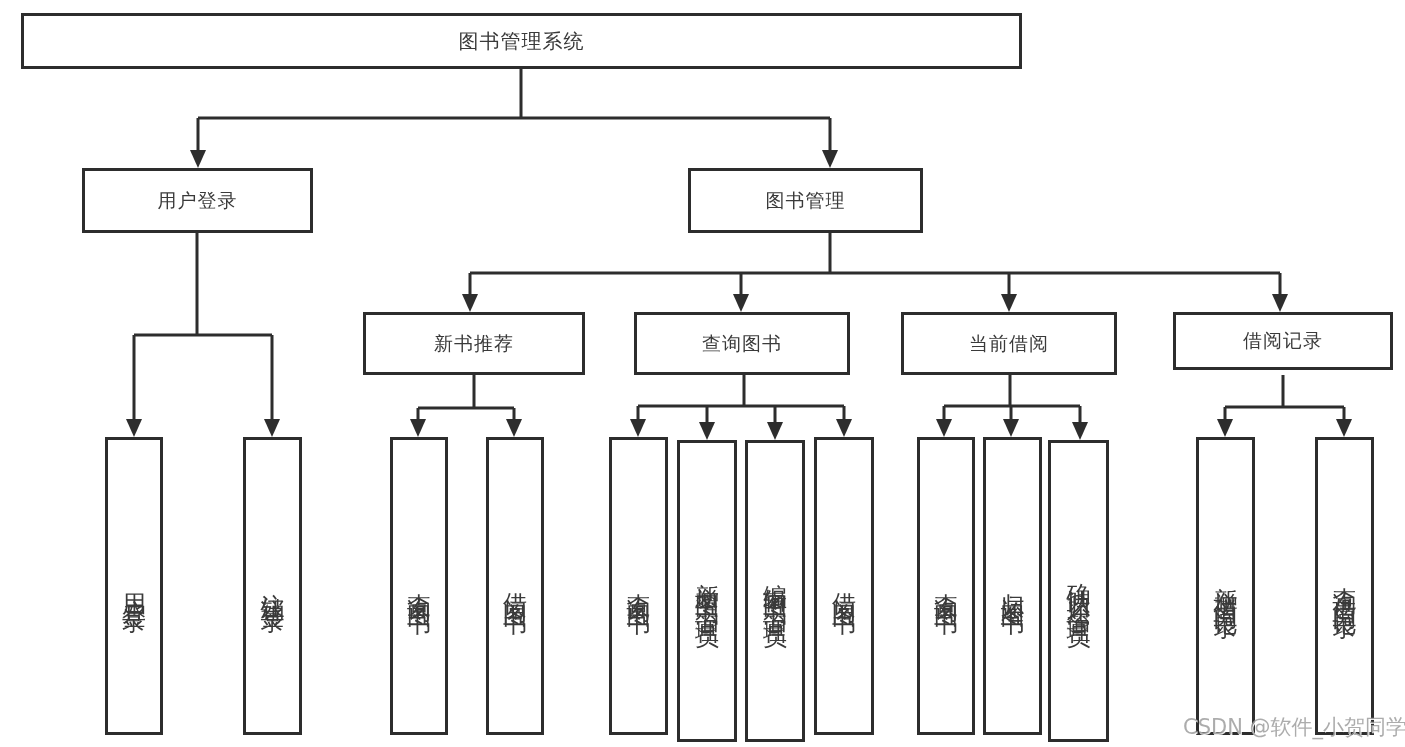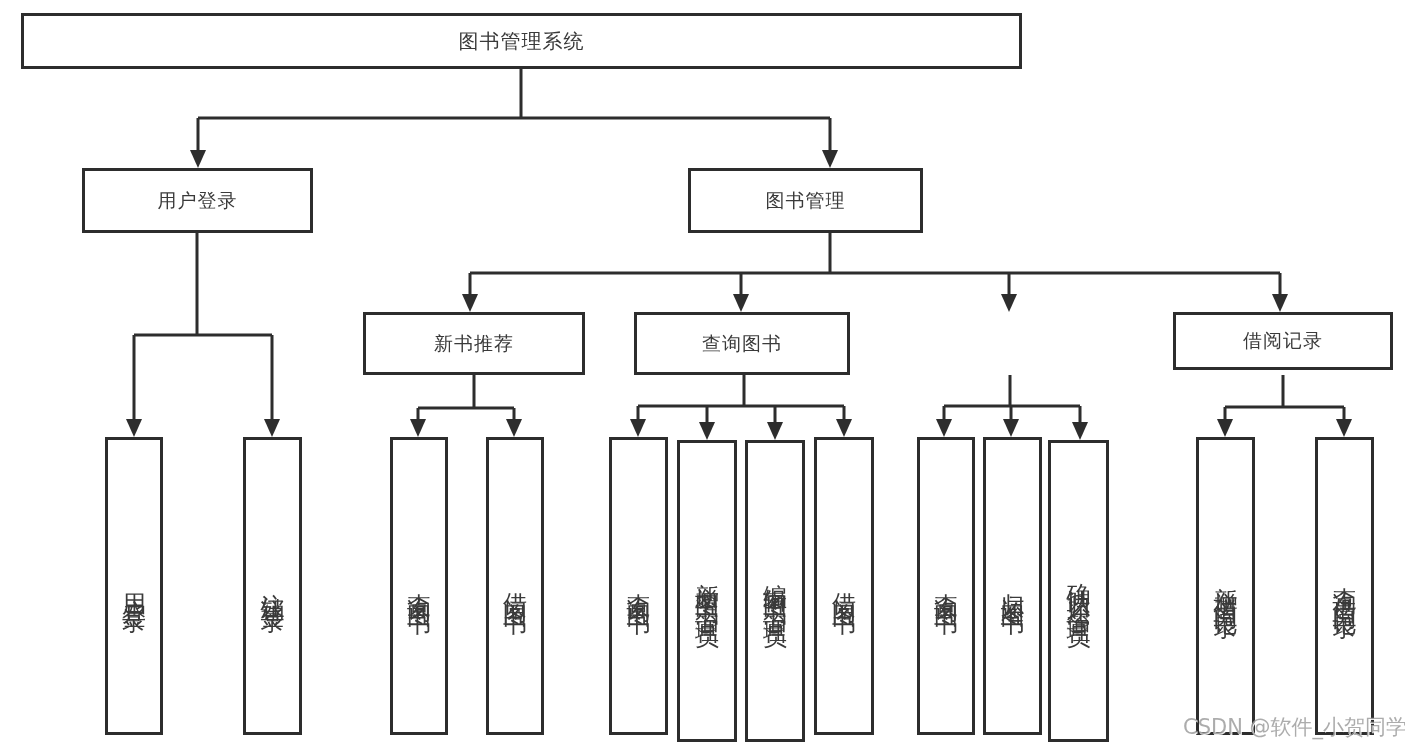--- a/index.html
+++ b/index.html
@@ -103,20 +103,21 @@
     </g>
   </svg>
 
   <div class="node hbox root" style="left:21px; top:13px; width:1001px; height:56px;">图书管理系统</div>
 
   <div class="node hbox" style="left:82px; top:168px; width:231px; height:65px;">用户登录</div>
   <div class="node hbox" style="left:688px; top:168px; width:235px; height:65px;">图书管理</div>
 
   <div class="node hbox" style="left:363px; top:312px; width:222px; height:63px;text-align:center;">新书推荐</div>
   <div class="node hbox" style="left:634px; top:312px; width:216px; height:63px;">查询图书</div>
+  <div class="node hbox" style="left:901px; top:312px; width:216px; height:63px;">当前借阅</div>
   <div class="node hbox" style="left:1173px; top:312px; width:220px; height:58px;">借阅记录</div>
 
   <div class="node vbox" style="left:105px; top:437px; width:58px; height:298px;">用户登录</div>
   <div class="node vbox" style="left:243px; top:437px; width:59px; height:298px;">注销登录</div>
 
   <div class="node vbox" style="left:390px; top:437px; width:58px; height:298px;">查询图书</div>
   <div class="node vbox" style="left:486px; top:437px; width:58px; height:298px;">借阅图书</div>
 
   <div class="node vbox" style="left:609px; top:437px; width:59px; height:298px;">查询图书</div>
   <div class="node vbox" style="left:677px; top:440px; width:60px; height:302px;">新增图书（管理员）</div>

